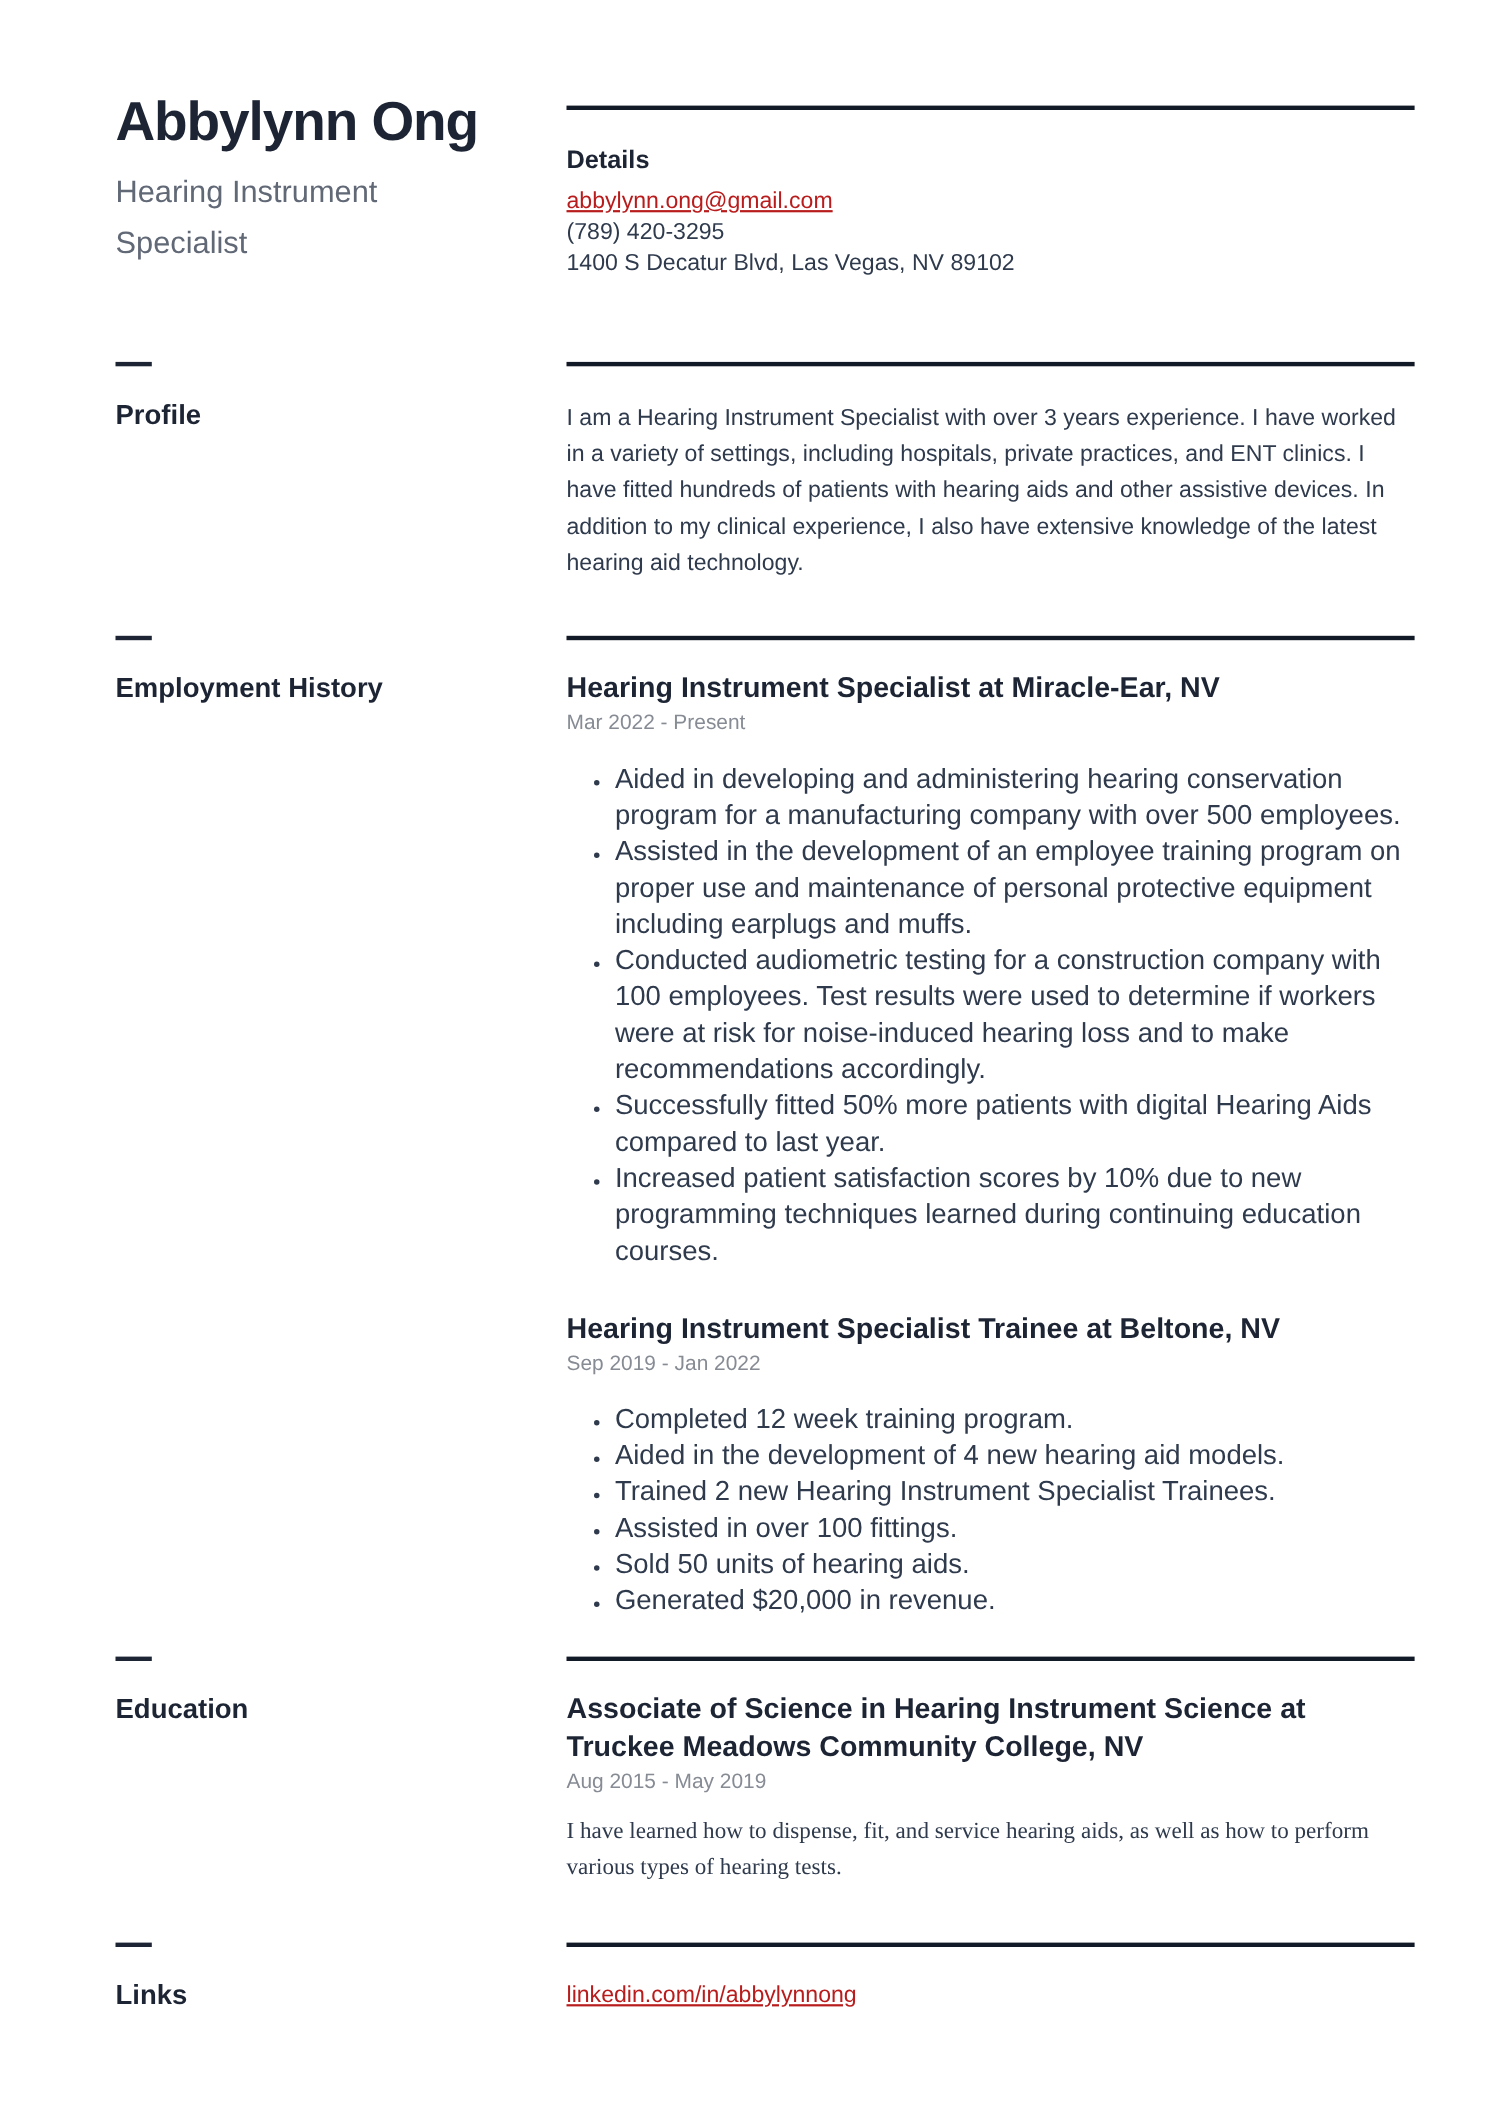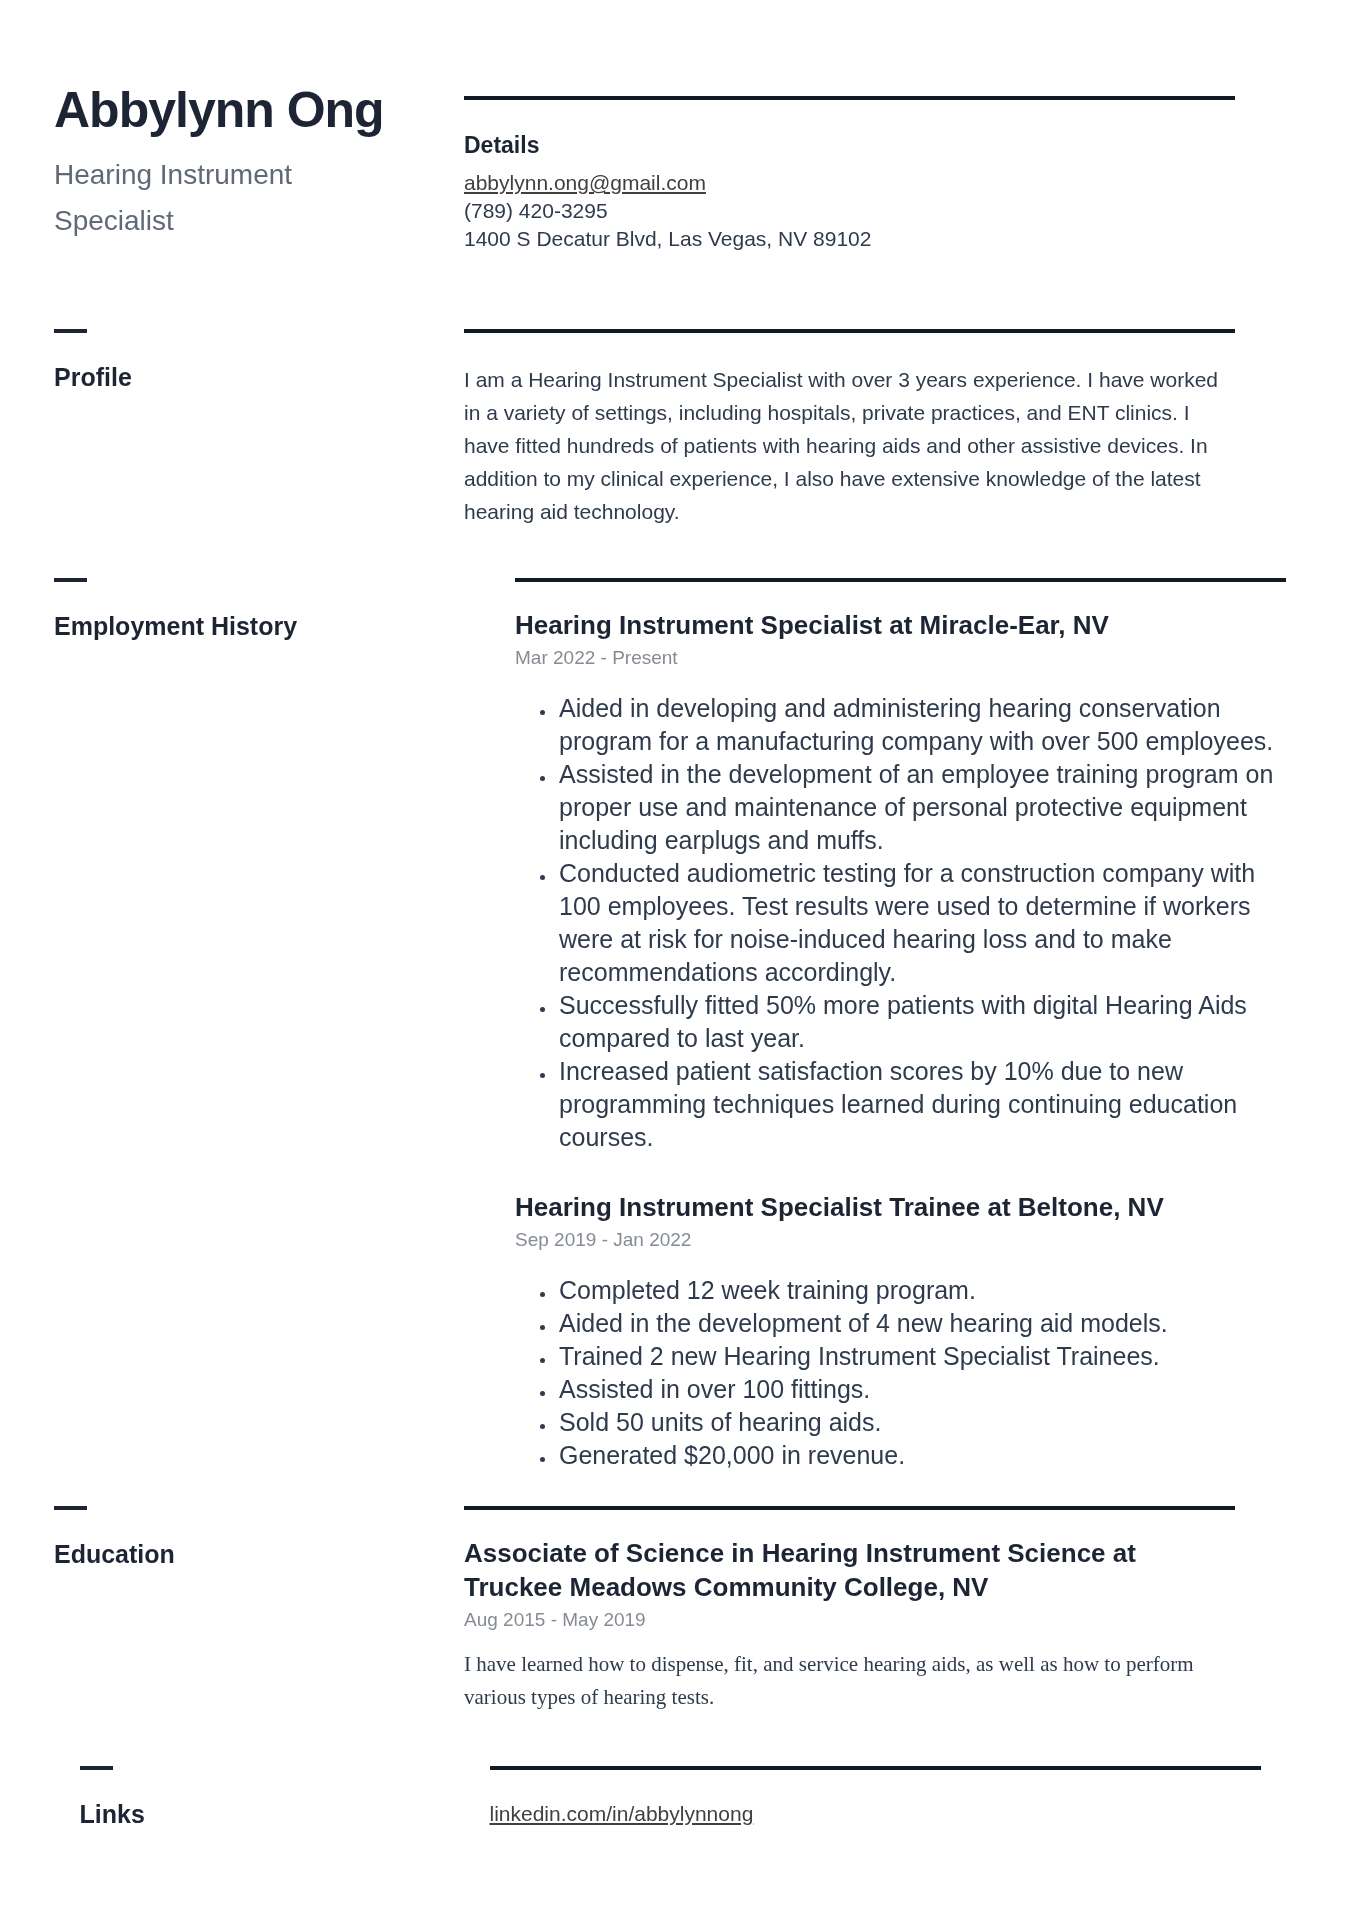--- a/index.html
+++ b/index.html
@@ -10,21 +10,21 @@
   body {
     font-family: "Liberation Sans", sans-serif;
     color: #2f3b4d;
   }
   .page {
     position: relative;
     width: 1366px;
     height: 1931px;
     background: #ffffff;
     box-sizing: border-box;
-    padding: 82px 80px 0 54px;
+    padding: 82px 80px 0 105px;
     overflow: hidden;
   }
   .row {
     display: flex;
     align-items: flex-start;
   }
   .col-left {
     width: 410px;
     flex: 0 0 410px;
     box-sizing: border-box;
@@ -61,21 +61,21 @@
     font-size: 23px;
     font-weight: 700;
     color: #1d2534;
   }
   .contact-line {
     font-size: 21px;
     line-height: 28px;
     color: #2f3b4d;
   }
   a.link {
-    color: #404040;
+    color: #b91c1c;
     text-decoration: underline;
     cursor: pointer;
   }
   .dash {
     width: 33px;
     height: 4px;
     background: #1d2534;
   }
   .section-heading {
     margin: 30px 0 0;

